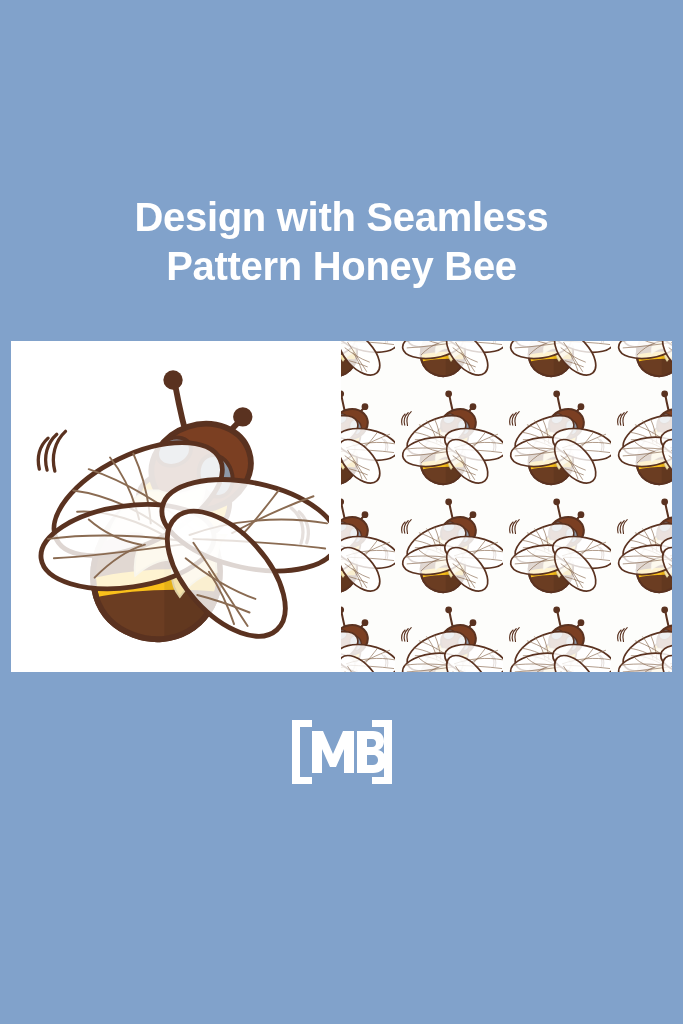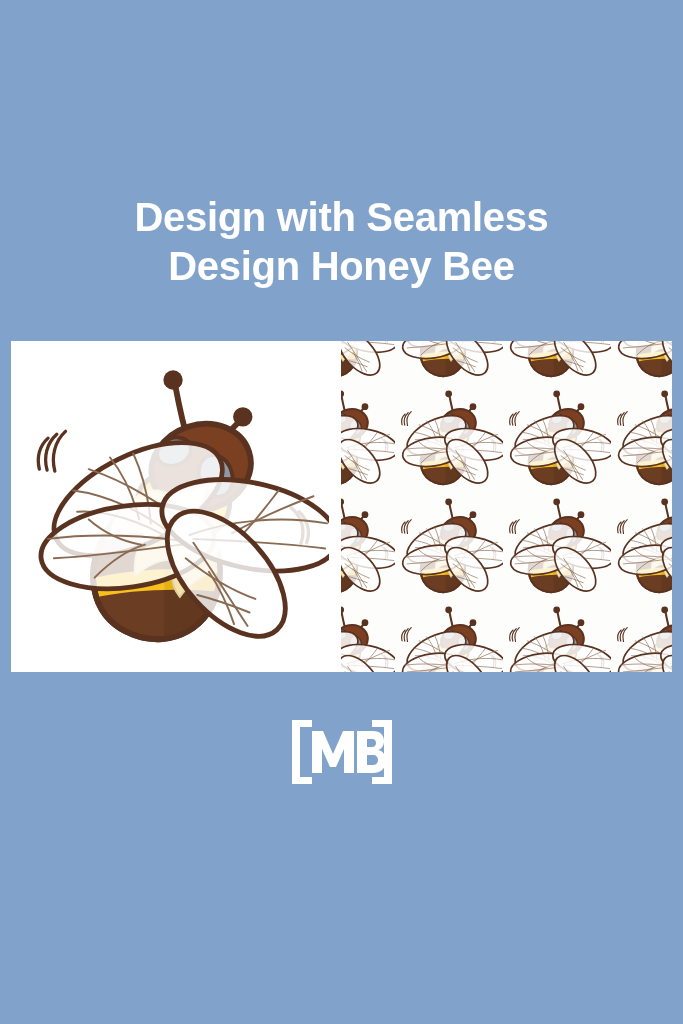--- a/index.html
+++ b/index.html
@@ -100,21 +100,21 @@
   }
   .logo-svg { display: block; }
 </style>
 </head>
 <body>
 
 <div class="poster">
 
   <div class="title-block">
     <span class="title-line">Design with Seamless</span>
-    <span class="title-line">Design Honey Bee</span>
+    <span class="title-line">Pattern Honey Bee</span>
   </div>
 
   <div class="image-panel">
 
     <div class="hero-half">
       <svg class="hero-bee" viewBox="0 0 320 320">
         <defs>
           <g id="beeArt">
 
             <g stroke="#5a3220" stroke-width="3.4" fill="none" stroke-linecap="round">

